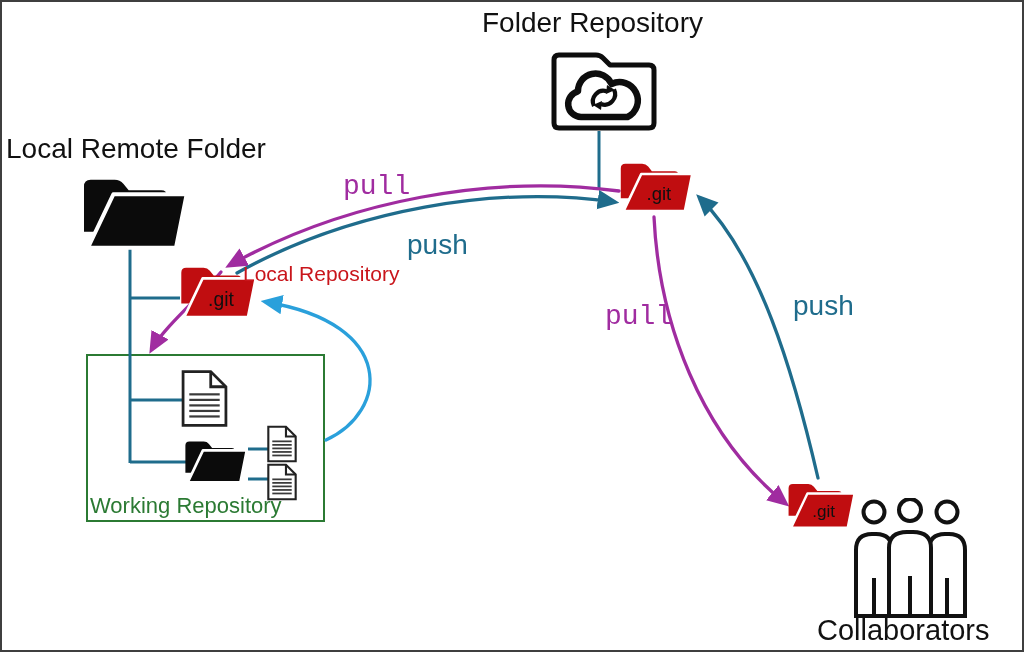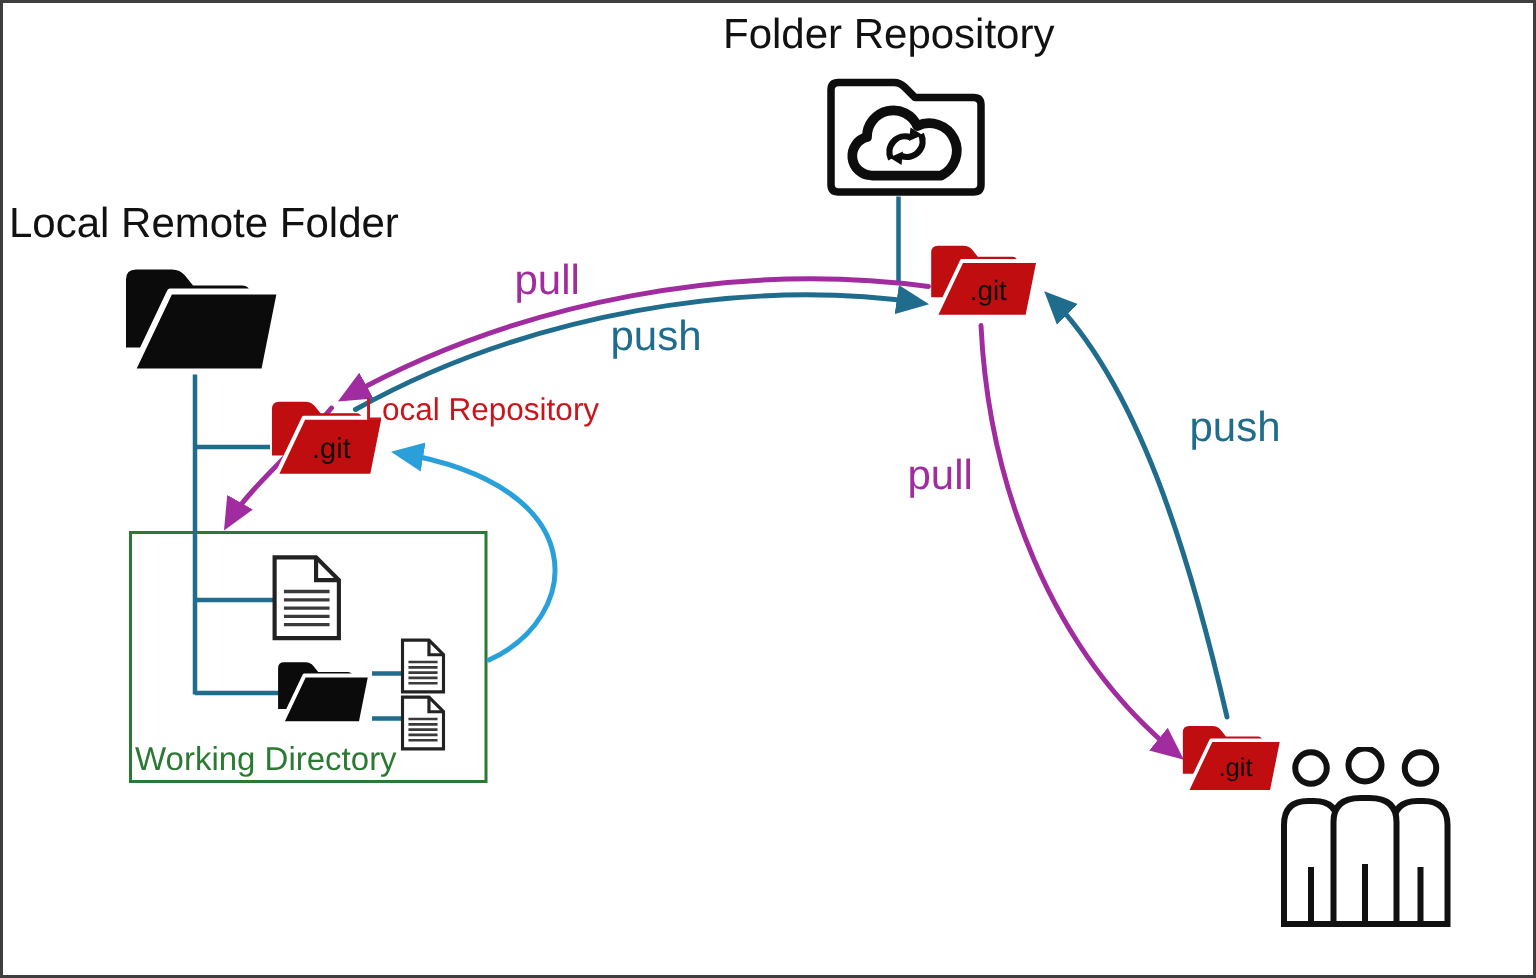--- a/index.html
+++ b/index.html
@@ -6,22 +6,22 @@
   *{box-sizing:border-box;}
   #canvas{
     position:relative;width:1024px;height:652px;background:#ffffff;
     border:2px solid #3f3f3f;overflow:hidden;
     font-family:"Liberation Sans", sans-serif;color:#111;
   }
   .abs{position:absolute;}
   .label{white-space:nowrap;line-height:1.1;}
   
   .c-text{color:var(--c-text);}
-  .c-pull{color:var(--c-pull);}
-  .c-push{color:var(--c-push);}
+  .c-pull{color:var(--c-pull);font-family:Liberation Mono, monospace;}
+  .c-push{color:var(--c-push);margin-top:21px;}
   .c-commit{color:var(--c-commit);}
   .c-red{color:var(--c-label_red);}
   .c-green{color:var(--c-working_green);}
   .s-pull{stroke:var(--c-pull);}
   .s-push{stroke:var(--c-push);}
   .s-commit{stroke:var(--c-commit);}
   .f-pull{fill:var(--c-pull);}
   .f-push{fill:var(--c-push);}
   .f-commit{fill:var(--c-commit);}
   .f-red{fill:var(--c-folder_red);}
@@ -185,16 +185,17 @@
 
   <div class="abs label label-layer t28 c-push" style="left:405px;top:207px">push</div>
 
   <div class="abs label label-layer t21 c-red" style="left:241px;top:260px">Local Repository</div>
 
 
   <div class="abs label label-layer t28 c-pull" style="left:603px;top:300px">pull</div>
 
   <div class="abs label label-layer t28 c-push" style="left:791px;top:268px">push</div>
 
-  <div class="abs label label-layer t22 c-green" style="left:88px;top:492px">Working Directory</div>
-
+  <div class="abs label label-layer t22 c-green" style="left:88px;top:492px">Working Repository</div>
+
+  <div class="abs label label-layer t29 c-text" style="left:815px;top:613px">Collaborators</div>
 
 </div>
 
 </body></html>

